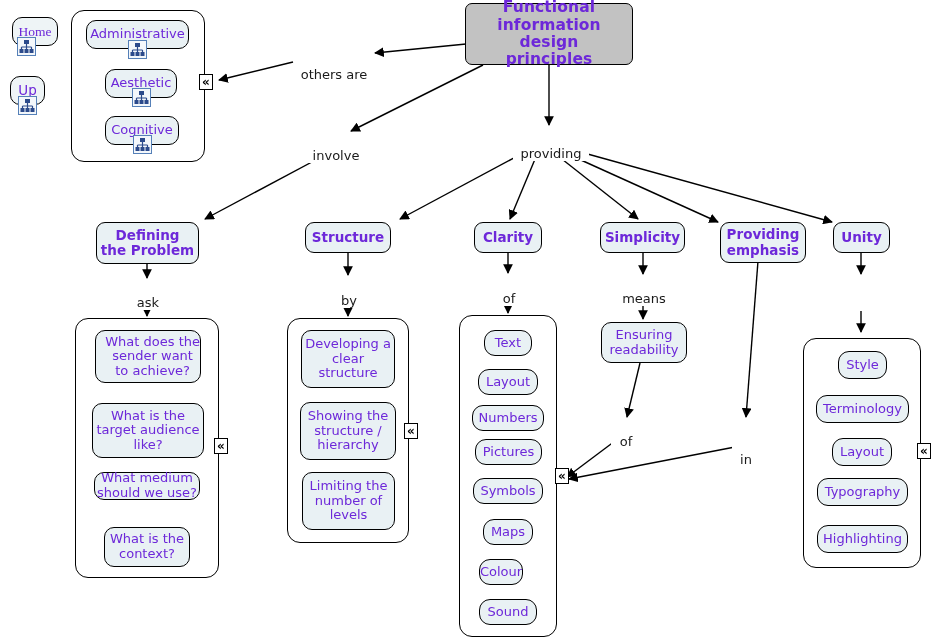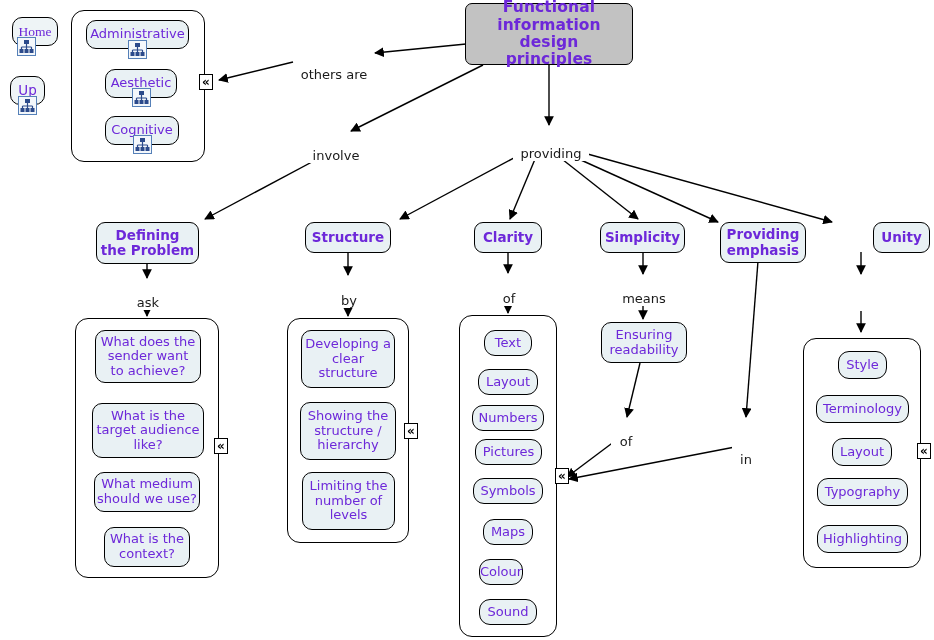--- a/index.html
+++ b/index.html
@@ -270,21 +270,21 @@
   <div class="node level2" style="left:474px; top:222px; width:68px; height:31px;">
     <span>Clarity</span>
   </div>
   <div class="node level2" style="left:600px; top:222px; width:85px; height:31px;">
     <span>Simplicity</span>
   </div>
   <div class="node level2" style="left:720px; top:222px; width:86px; height:41px;">
     <span>Providing
 emphasis</span>
   </div>
-  <div class="node level2" style="left:833px; top:222px; width:57px; height:31px;margin-left:40px;">
+  <div class="node level2" style="left:833px; top:222px; width:57px; height:31px;">
     <span>Unity</span>
   </div>
 
   <div class="edge-label" style="left:127px; top:281px; width:40px;">
     <span>ask</span>
   </div>
   <div class="edge-label" style="left:330px; top:279px; width:36px;">
     <span>by</span>
   </div>
   <div class="edge-label" style="left:490px; top:277px; width:36px;">
@@ -295,31 +295,31 @@
   </div>
   <div class="edge-label" style="left:611px; top:420px; width:28px;">
     <span>of</span>
   </div>
   <div class="edge-label" style="left:732px; top:438px; width:26px;">
     <span>in</span>
   </div>
 
   <div class="group" style="left:75px; top:318px; width:144px; height:260px;"></div>
 
-  <div class="node leaf" style="left:95px; top:330px; width:106px; height:53px;">
+  <div class="node leaf" style="left:95px; top:330px; width:106px; height:53px;justify-content:flex-end;">
     <span>What does the
 sender want
 to achieve?</span>
   </div>
   <div class="node leaf" style="left:92px; top:403px; width:112px; height:55px;">
     <span>What is the
 target audience
 like?</span>
   </div>
-  <div class="node leaf" style="left:94px; top:472px; width:106px; height:40px;">
+  <div class="node leaf" style="left:94px; top:472px; width:106px; height:28px;">
     <span>What medium
 should we use?</span>
   </div>
   <div class="node leaf" style="left:104px; top:527px; width:86px; height:40px;">
     <span>What is the
 context?</span>
   </div>
 
   <div class="collapse" style="left:214px; top:438px;">
     <span>«</span>

